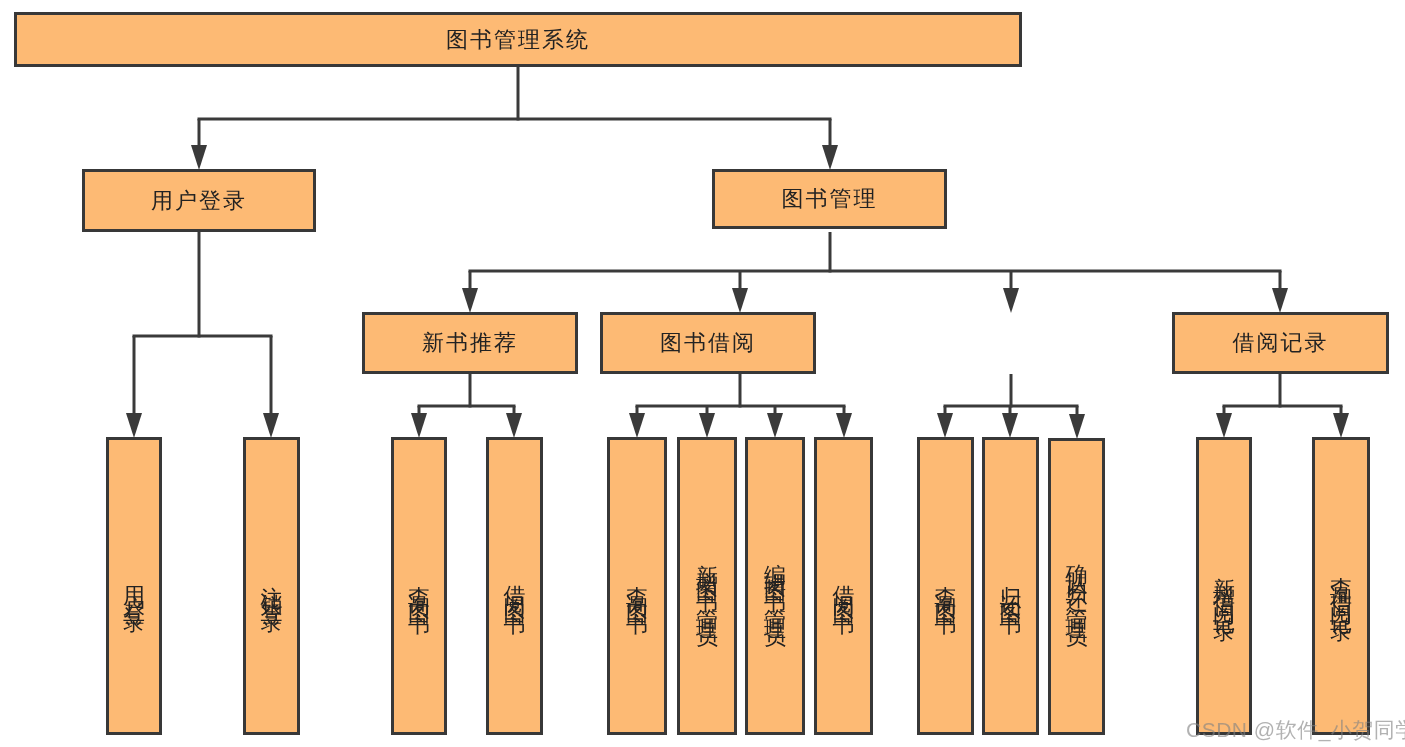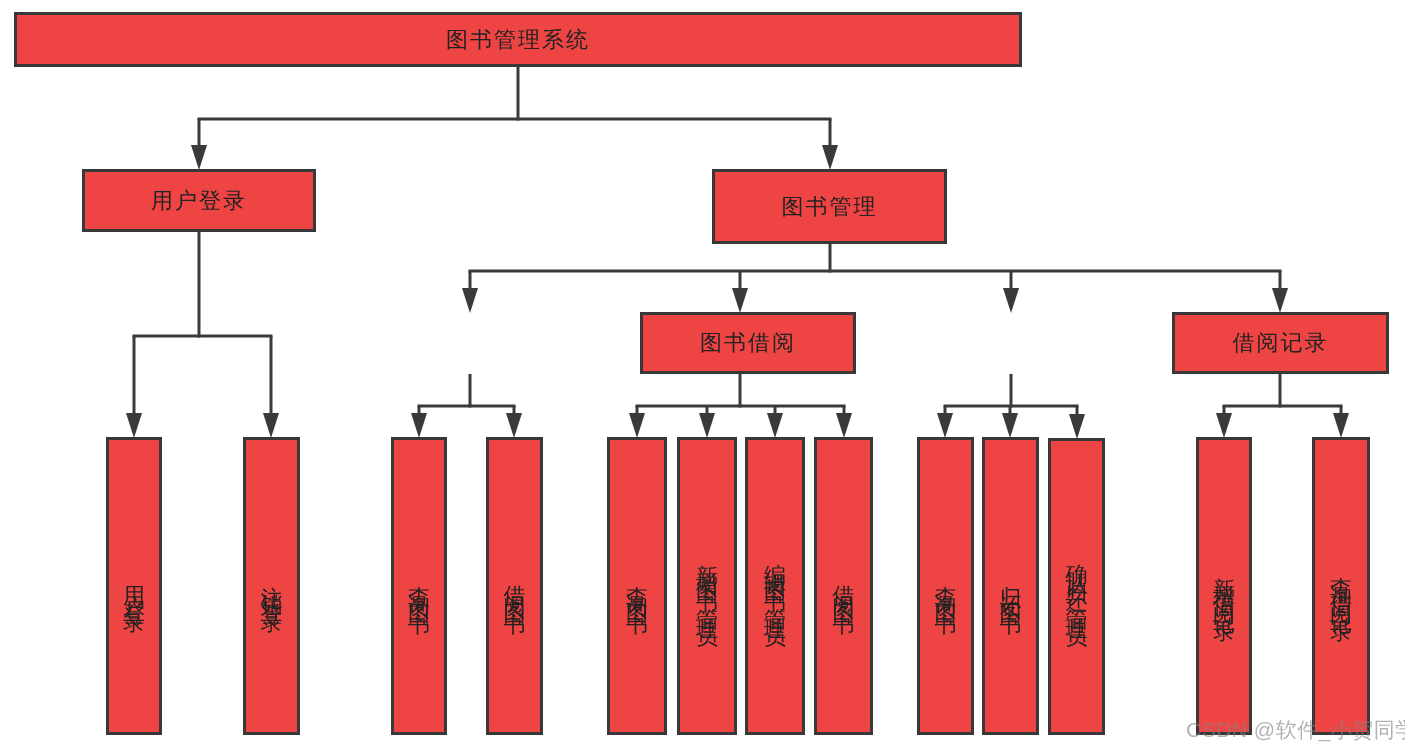--- a/index.html
+++ b/index.html
@@ -18,21 +18,21 @@
   #connectors {
     position: absolute;
     left: 0;
     top: 0;
     z-index: 1;
   }
   .node {
     position: absolute;
     box-sizing: border-box;
     border: 3px solid #383838;
-    background: #ef4444;
+    background: #fdba74;
     color: #222222;
     display: flex;
     align-items: center;
     justify-content: center;
     z-index: 2;
     font-size: 22px;
     letter-spacing: 2px;
     white-space: nowrap;
   }
   .node-v {
@@ -136,25 +136,28 @@
     </g>
   </svg>
 
   <div class="node" style="left:14px; top:12px; width:1008px; height:55px;">
     <span>图书管理系统</span>
   </div>
 
   <div class="node" style="left:82px; top:169px; width:234px; height:63px;">
     <span>用户登录</span>
   </div>
-  <div class="node" style="left:712px; top:169px; width:235px; height:75px;">
+  <div class="node" style="left:712px; top:169px; width:235px; height:60px;">
     <span>图书管理</span>
   </div>
 
-  <div class="node" style="left:640px; top:312px; width:216px; height:62px;">
+  <div class="node" style="left:362px; top:312px; width:216px; height:62px;">
+    <span>新书推荐</span>
+  </div>
+  <div class="node" style="left:600px; top:312px; width:216px; height:62px;">
     <span>图书借阅</span>
   </div>
   <div class="node" style="left:1172px; top:312px; width:217px; height:62px;">
     <span>借阅记录</span>
   </div>
 
   <div class="node node-v" style="left:106px; top:437px; width:56px; height:298px;">
     <span>用户登录</span>
   </div>
   <div class="node node-v" style="left:243px; top:437px; width:57px; height:298px;">

